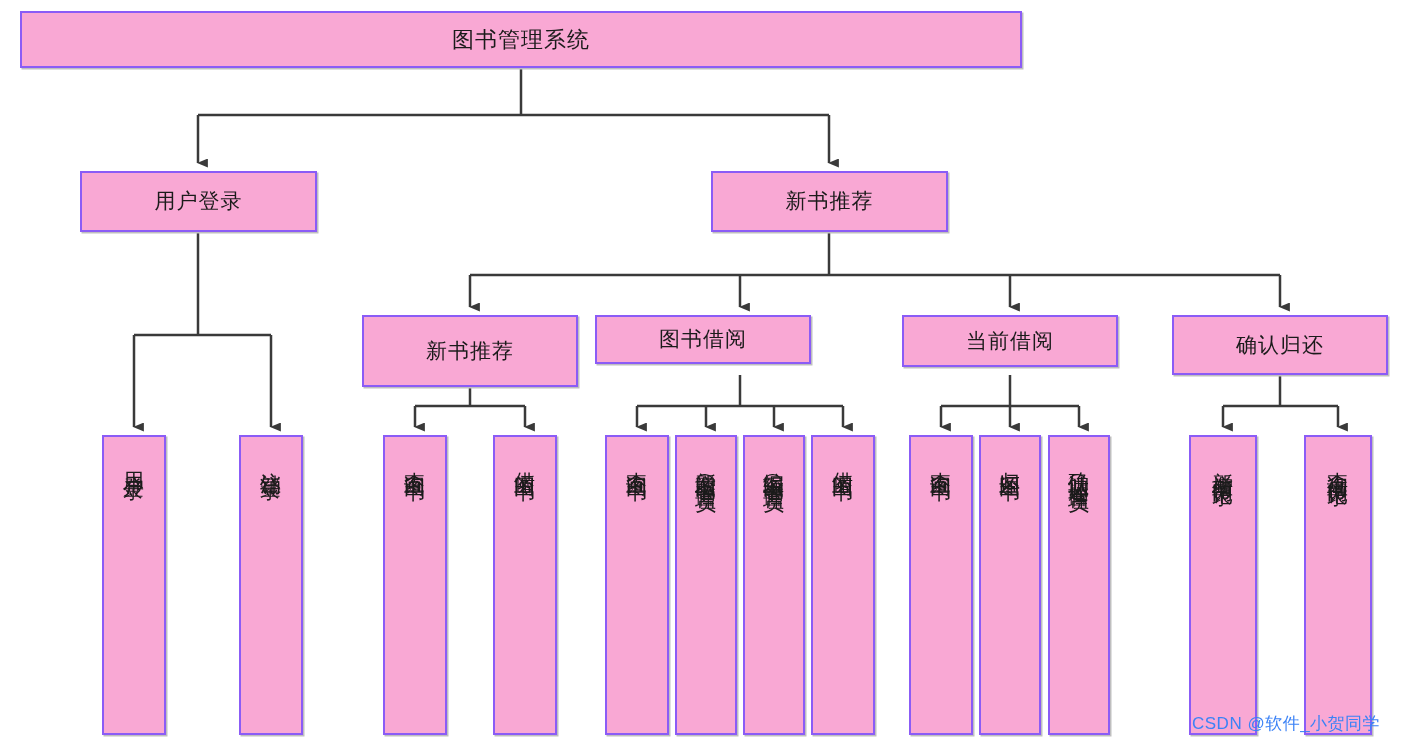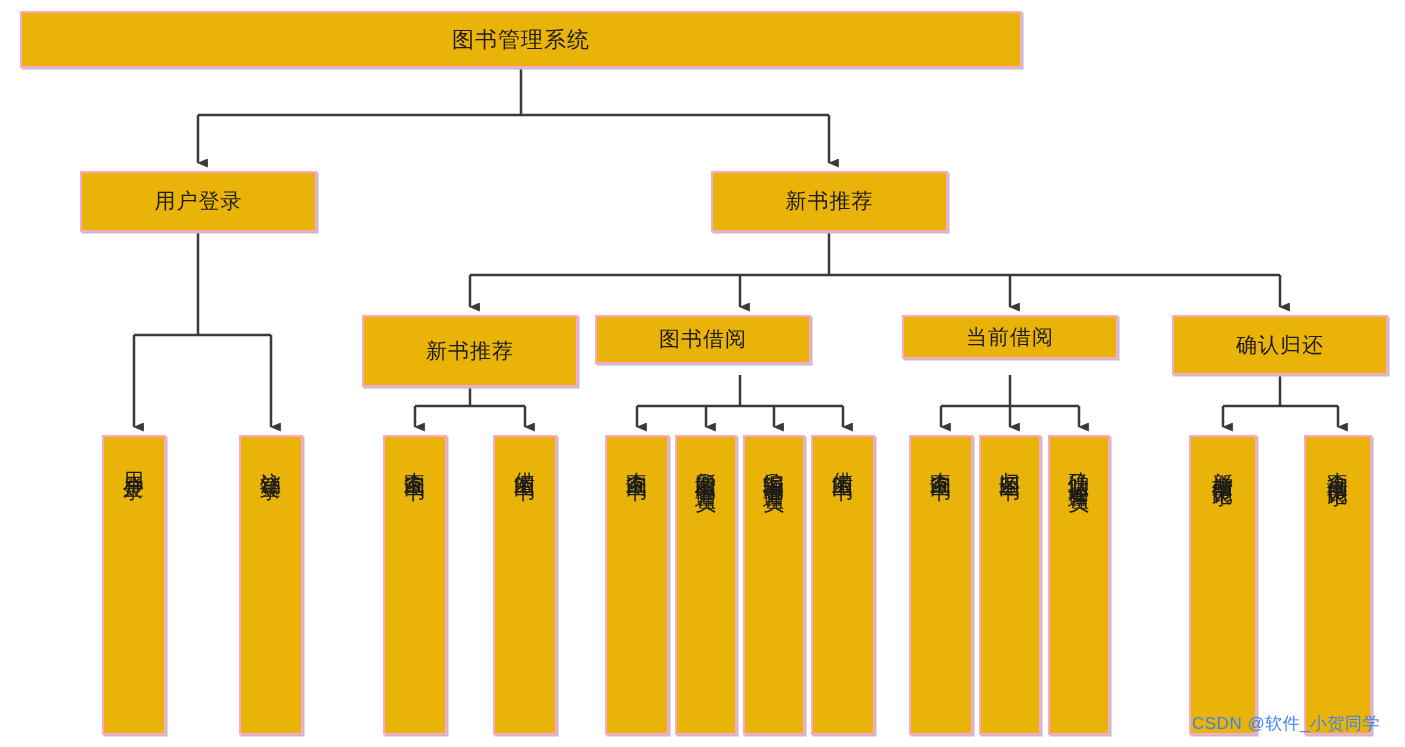--- a/index.html
+++ b/index.html
@@ -9,22 +9,22 @@
     font-family:"Liberation Sans","DejaVu Sans",sans-serif;
     overflow:hidden;
     position:relative;
   }
   #diagram-root{position:absolute;inset:0;}
   svg#edges{position:absolute;left:0;top:0;width:1405px;height:747px;}
 
   .node{
     position:absolute;
     box-sizing:border-box;
-    background:#eab308;
-    border:2px solid #f9a8d4;
+    background:#f9a8d4;
+    border:2px solid #8b5cf6;
     box-shadow:1.5px 1.5px 0 0 #bfbfbf;
     display:flex;
     align-items:center;
     justify-content:center;
     color:#1b1b1b;
   }
   .node .label{
     font-size:21px;
     letter-spacing:1px;
     line-height:1.15;
@@ -122,21 +122,21 @@
   <div class="node" style="left:711px;top:171px;width:237px;height:61px;">
     <span class="label">新书推荐</span>
   </div>
 
   <div class="node" style="left:362px;top:315px;width:216px;height:72px;">
     <span class="label">新书推荐</span>
   </div>
   <div class="node" style="left:595px;top:315px;width:216px;height:49px;">
     <span class="label">图书借阅</span>
   </div>
-  <div class="node" style="left:902px;top:315px;width:216px;height:44px;">
+  <div class="node" style="left:902px;top:315px;width:216px;height:52px;">
     <span class="label">当前借阅</span>
   </div>
   <div class="node" style="left:1172px;top:315px;width:216px;height:60px;">
     <span class="label">确认归还</span>
   </div>
 
   <div class="node leaf" style="left:102px;top:435px;width:64px;height:300px;">
     <span class="label">用户登录</span>
   </div>
   <div class="node leaf" style="left:239px;top:435px;width:64px;height:300px;">

